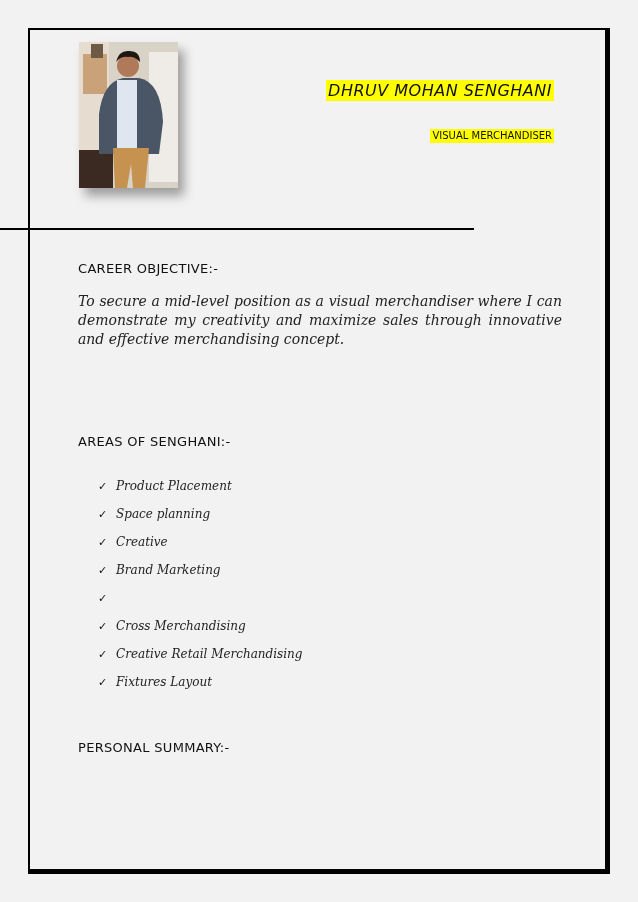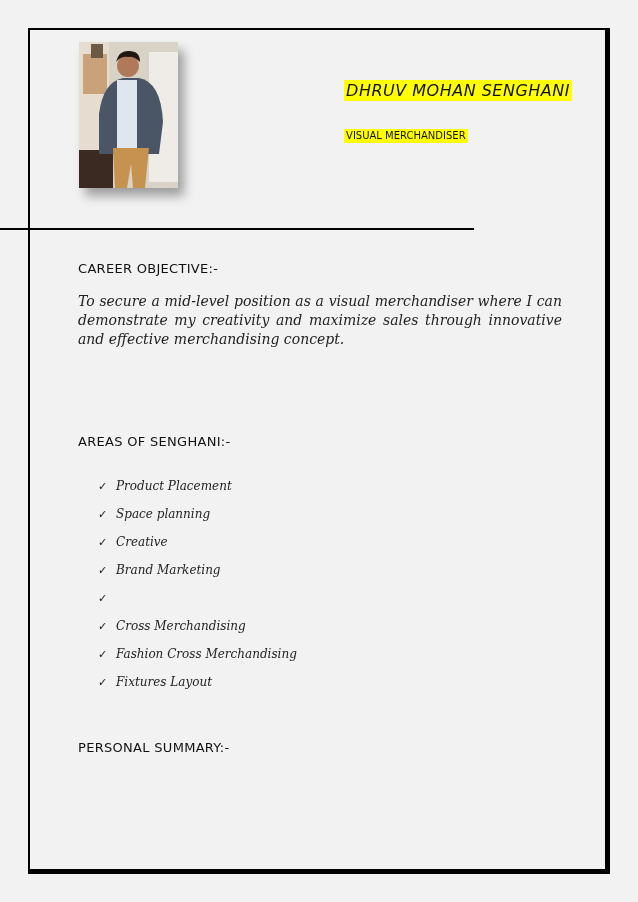--- a/index.html
+++ b/index.html
@@ -17,21 +17,21 @@
   }
   .divider {
     position: absolute; left: 0; top: 228px; width: 474px; height: 2px; background: #000;
   }
   .photo {
     position: absolute; left: 79px; top: 42px; width: 99px; height: 146px;
     box-shadow: 6px 8px 10px rgba(0,0,0,0.35);
     background: #cfc9c0; overflow: hidden;
   }
   .photo svg { display: block; }
-  .name-block { position: absolute; right: 66px; top: 80px; }
+  .name-block { position: absolute; right: 84px; top: 80px; text-align: right; }
   .hl {
     background: #ffff00; display: inline-block;
     font-family: "DejaVu Sans", sans-serif;
     padding: 1px 2px; line-height: 1.2;
   }
   .name { font-size: 16px; letter-spacing: 0.5px; font-style: italic; }
   .title-line { margin-top: 28px; font-size: 10px; }
   .section-title {
     position: absolute; left: 78px; font-size: 13px; font-weight: normal; letter-spacing: 0.3px;
   }
@@ -95,21 +95,21 @@
     </li>
   <li>
       <span class="check">✓</span>
     </li>
   <li>
       <span class="check">✓</span>
       <span>Cross Merchandising</span>
     </li>
   <li>
       <span class="check">✓</span>
-      <span>Fashion Cross Merchandising</span>
+      <span>Creative Retail Merchandising</span>
     </li>
   <li>
       <span class="check">✓</span>
       <span>Fixtures Layout</span>
     </li>
 </ul>
 
 <div class="section-title" style="top:740px;">PERSONAL SUMMARY:-</div>
 
 </body></html>

